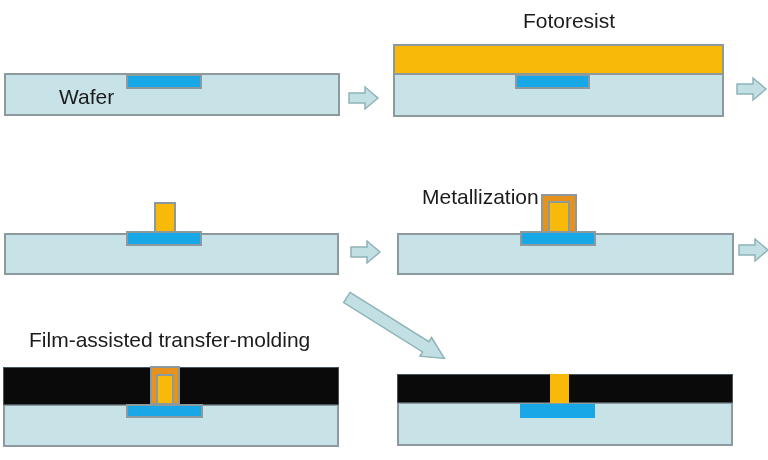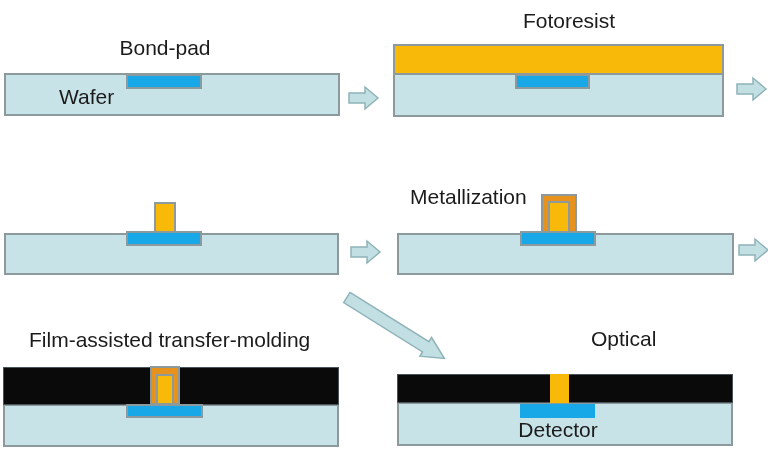--- a/index.html
+++ b/index.html
@@ -22,21 +22,20 @@
   .label.centered{text-align:center;}
   svg.arrow{position:absolute;overflow:visible;}
   svg.arrow polygon{fill:var(--arrow-fill);stroke:var(--arrow-outline);stroke-width:1.5;stroke-linejoin:miter;}
   #diag-arrow{transform:rotate(32deg);transform-origin:0 50%;}
 </style>
 </head>
 <body>
 
 <div id="canvas">
 
-  <div class="label centered" style="left:110px;top:36px;width:110px;">Bond-pad</div>
   <div class="shape wafer" style="left:4px;top:73px;width:336px;height:43px;"></div>
   <div class="shape pad" style="left:126px;top:74px;width:76px;height:15px;"></div>
   <div class="label" style="left:26px;top:85px;margin-left:33px;">Wafer</div>
 
   <svg class="arrow" style="left:348px;top:85px;" width="32" height="26" viewBox="0 0 32 26">
     <polygon points="1,8 17,8 17,2 30,13 17,24 17,18 1,18"></polygon>
   </svg>
 
   <div class="label centered" style="left:509px;top:9px;width:120px;">Fotoresist</div>
   <div class="shape wafer" style="left:393px;top:73px;width:331px;height:44px;"></div>
@@ -48,41 +47,39 @@
   </svg>
 
   <div class="shape wafer" style="left:4px;top:233px;width:335px;height:42px;"></div>
   <div class="shape pad" style="left:126px;top:231px;width:76px;height:15px;"></div>
   <div class="shape resist" style="left:154px;top:202px;width:22px;height:31px;"></div>
 
   <svg class="arrow" style="left:350px;top:239px;" width="32" height="26" viewBox="0 0 32 26">
     <polygon points="1,8 17,8 17,2 30,13 17,24 17,18 1,18"></polygon>
   </svg>
 
-  <div class="label" style="left:410px;top:185px;">Metallization</div>
+  <div class="label" style="left:422px;top:185px;">Metallization</div>
   <div class="shape wafer" style="left:397px;top:233px;width:337px;height:42px;"></div>
   <div class="shape pad" style="left:520px;top:231px;width:76px;height:15px;"></div>
   <div class="shape metal" style="left:541px;top:194px;width:36px;height:39px;"></div>
   <div class="shape resist" style="left:548px;top:201px;width:22px;height:32px;"></div>
 
   <svg class="arrow" style="left:738px;top:237px;" width="32" height="26" viewBox="0 0 32 26">
     <polygon points="1,8 17,8 17,2 30,13 17,24 17,18 1,18"></polygon>
   </svg>
 
   <svg class="arrow" id="diag-arrow" style="left:346px;top:284px;" width="118" height="26" viewBox="0 0 118 26">
     <polygon points="1,7 94,7 94,2 116,13 94,24 94,19 1,19"></polygon>
   </svg>
 
   <div class="label" style="left:29px;top:328px;">Film-assisted transfer-molding</div>
   <div class="shape wafer" style="left:3px;top:404px;width:336px;height:43px;"></div>
   <div class="shape mold" style="left:3px;top:367px;width:336px;height:38px;"></div>
   <div class="shape pad" style="left:126px;top:404px;width:77px;height:14px;"></div>
   <div class="shape metal" style="left:150px;top:366px;width:30px;height:39px;"></div>
   <div class="shape resist" style="left:156px;top:374px;width:18px;height:31px;"></div>
 
-  <div class="label" style="left:591px;top:327px;width:120px;" class2="centered">Optical</div>
   <div class="shape wafer" style="left:397px;top:402px;width:336px;height:44px;"></div>
   <div class="shape mold" style="left:397px;top:374px;width:336px;height:29px;"></div>
   <div class="shape pad-bare" style="left:520px;top:404px;width:75px;height:14px;"></div>
   <div class="shape resist-bare" style="left:550px;top:374px;width:19px;height:29px;"></div>
-  <div class="label centered" style="left:498px;top:418px;width:120px;">Detector</div>
 
 </div>
 
 </body></html>

